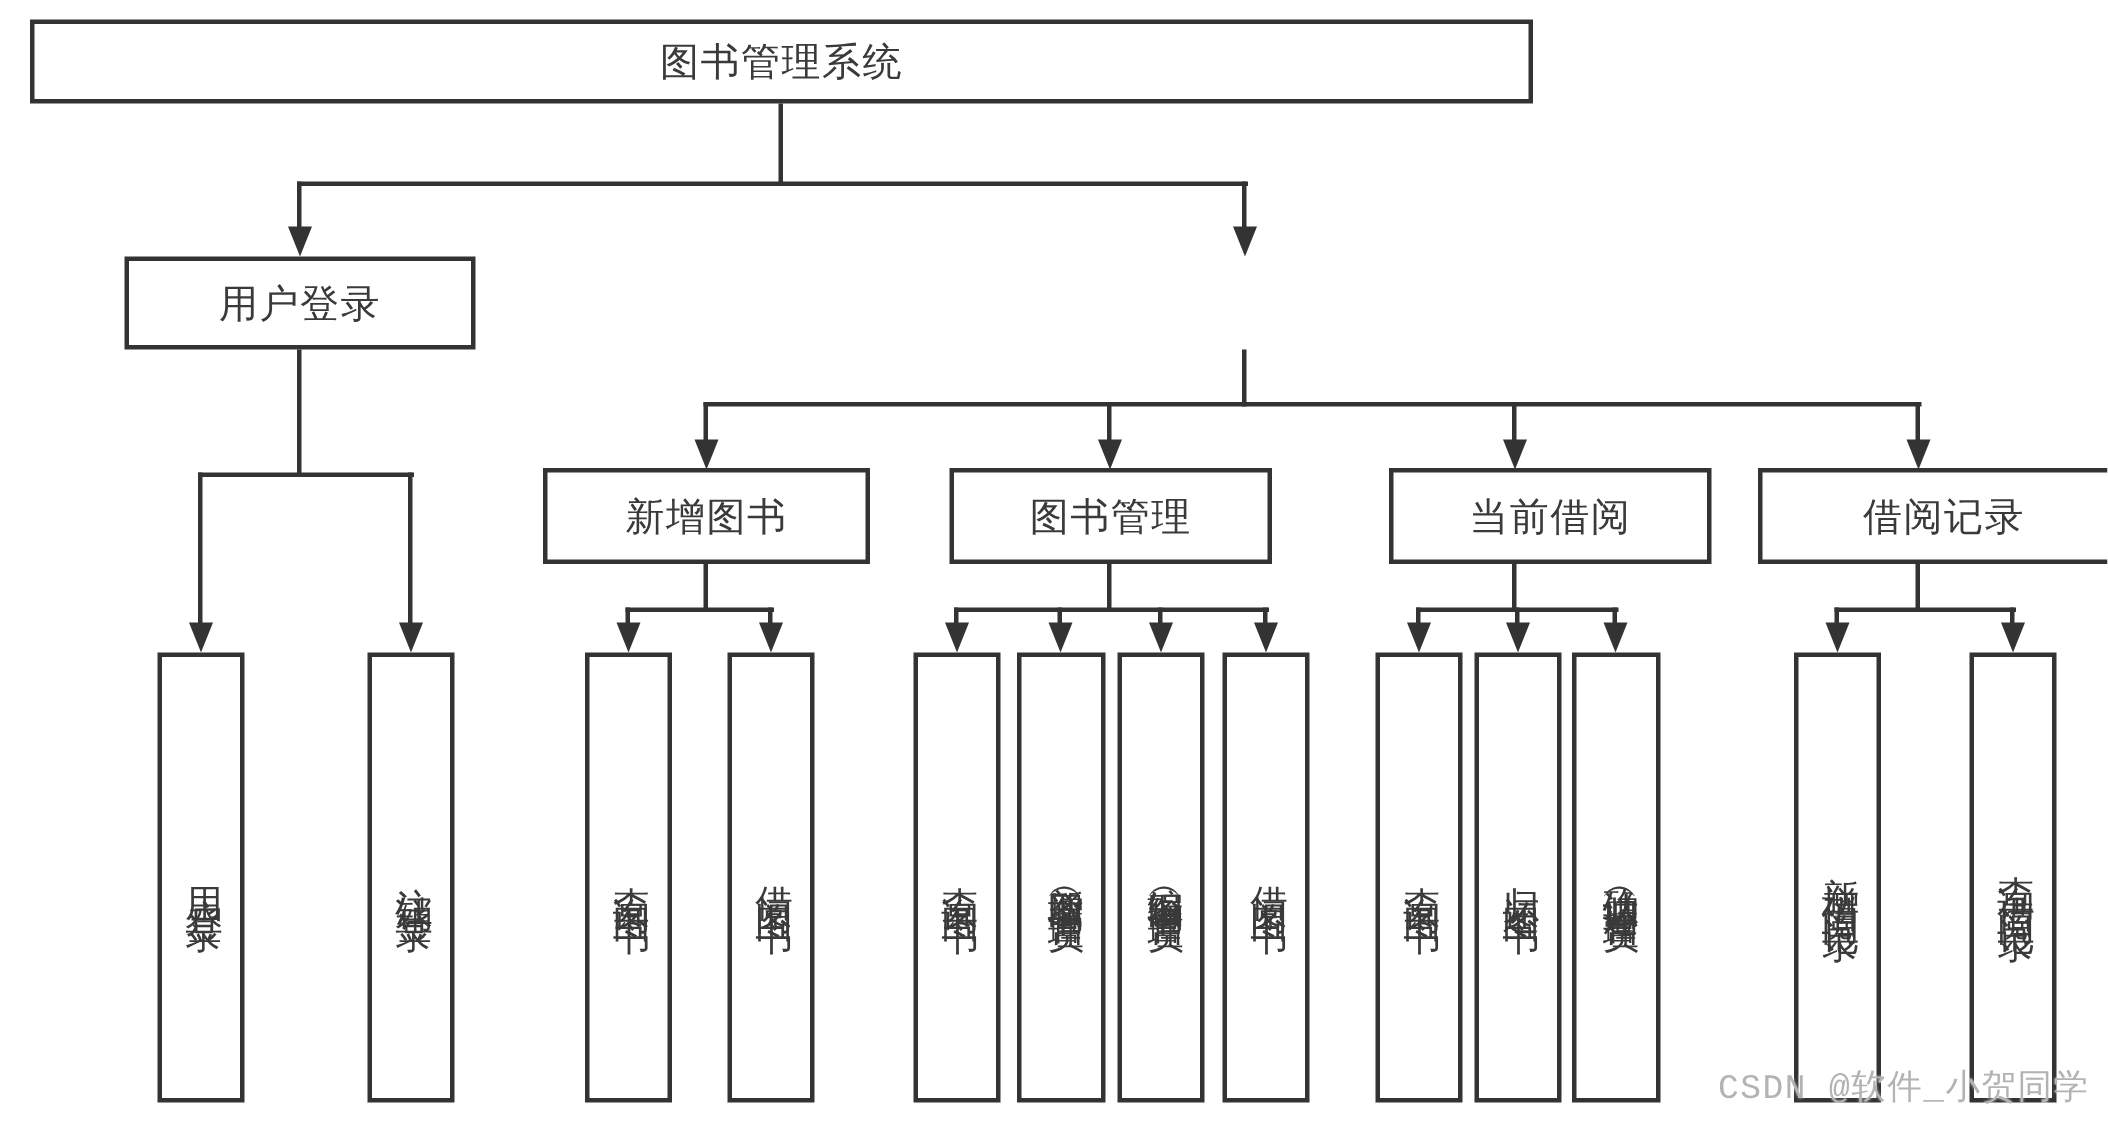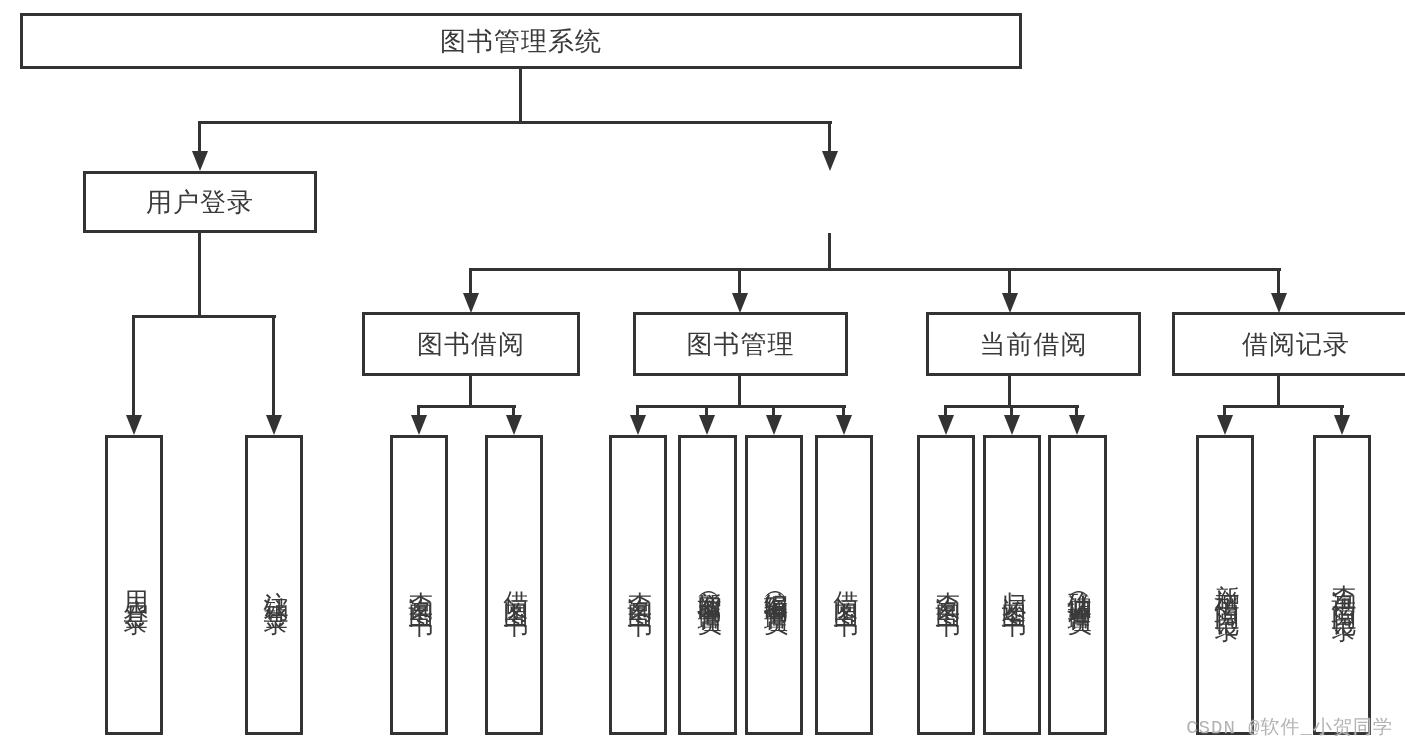--- a/index.html
+++ b/index.html
@@ -18,21 +18,21 @@
   }
   .box.v.long .lbl{letter-spacing:3px;font-size:24px;}
   .vline{position:absolute;width:3px;background:var(--line,#333);}
   .hline{position:absolute;height:3px;background:var(--line,#333);}
   .arrow{
     position:absolute;width:0;height:0;
     border-left:8px solid transparent;border-right:8px solid transparent;
     border-top:20px solid var(--line,#333);
   }
   .watermark{
-    position:absolute;right:12px;bottom:7px;font-size:19px;letter-spacing:1px;
+    position:absolute;right:12px;bottom:7px;font-size:23px;letter-spacing:1px;
     color:var(--watermark,#b3b3b3);text-shadow:0 0 2px rgba(255,255,255,.8);
     white-space:nowrap;
     text-align:right;
   }
 </style>
 </head>
 <body>
 
 <div class="canvas">
 
@@ -63,21 +63,21 @@
   <div class="vline" style="left:469px;top:268px;height:26px"></div>
   <div class="vline" style="left:738px;top:268px;height:26px"></div>
   <div class="vline" style="left:1008px;top:268px;height:26px"></div>
   <div class="vline" style="left:1277px;top:268px;height:26px"></div>
   <div class="arrow" style="left:463px;top:293px"></div>
   <div class="arrow" style="left:732px;top:293px"></div>
   <div class="arrow" style="left:1002px;top:293px"></div>
   <div class="arrow" style="left:1271px;top:293px"></div>
 
   <div class="box h" style="left:362px;top:312px;width:218px;height:64px">
-    <span class="lbl">图书借阅</span>
+    <span class="lbl">新增图书</span>
   </div>
   <div class="box h" style="left:633px;top:312px;width:215px;height:64px">
     <span class="lbl">图书管理</span>
   </div>
   <div class="box h" style="left:926px;top:312px;width:215px;height:64px">
     <span class="lbl">当前借阅</span>
   </div>
   <div class="box h" style="left:1172px;top:312px;width:248px;height:64px">
     <span class="lbl">借阅记录</span>
   </div>

